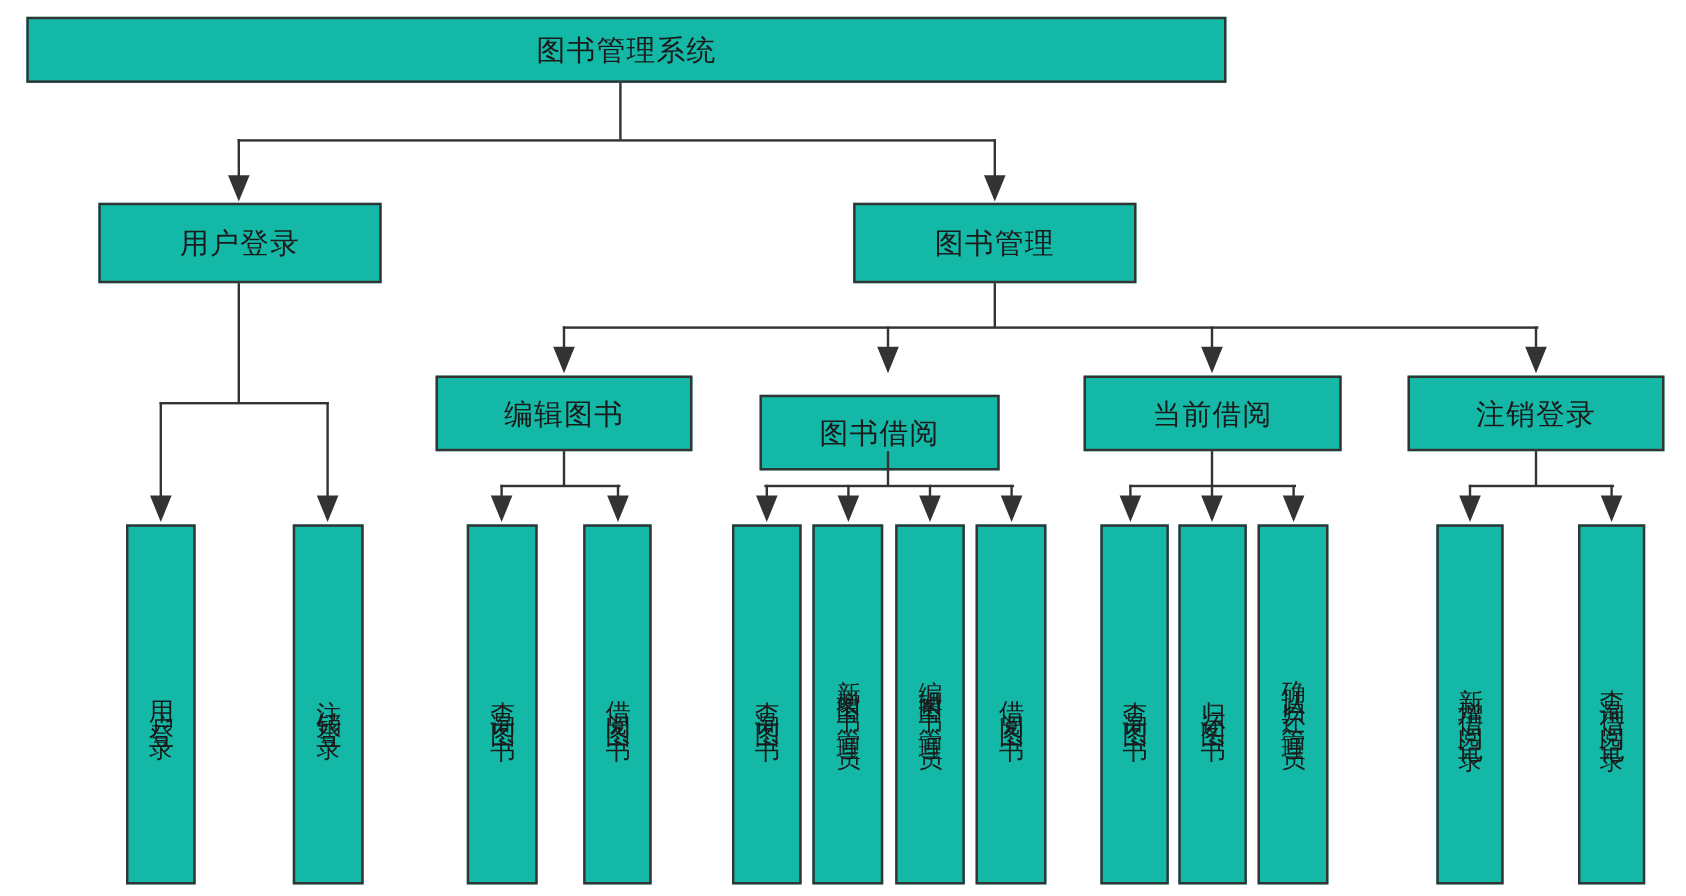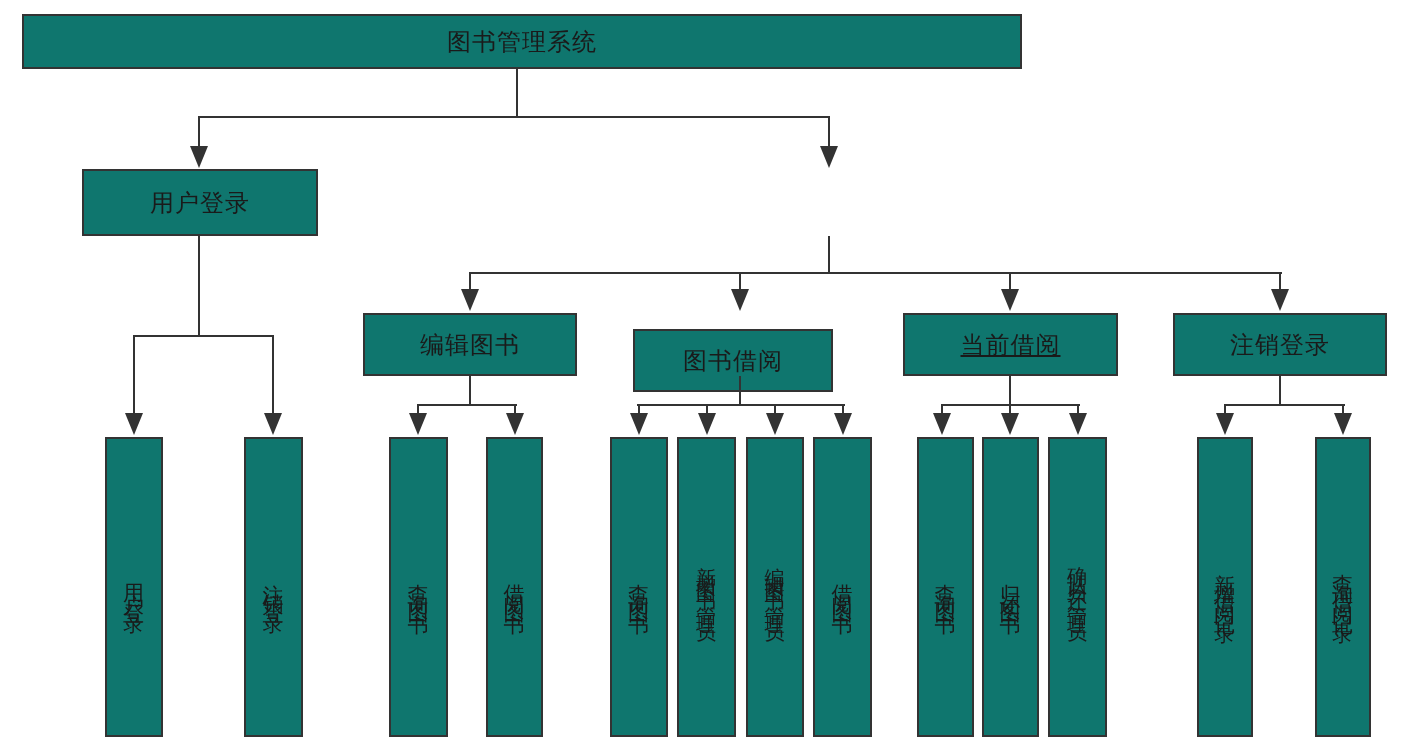--- a/index.html
+++ b/index.html
@@ -1,18 +1,18 @@
 <!DOCTYPE html>
 <html><head>
 <meta charset="utf-8">
 <style>
   html,body{margin:0;padding:0;background:#ffffff;}
   body{font-family:"Liberation Sans","DejaVu Sans",sans-serif;color:#1a1a1a;}
   #canvas{position:relative;width:1405px;height:747px;background:#ffffff;overflow:hidden;}
-  .box{position:absolute;box-sizing:border-box;border:2px solid #333333;background:#0f766e;
+  .box{position:absolute;box-sizing:border-box;border:2px solid #333333;background:#14b8a6;
        display:flex;align-items:center;justify-content:center;text-align:center;}
   .hbox{font-size:24px;letter-spacing:1px;}
   .vbox{writing-mode:vertical-rl;font-size:21px;letter-spacing:10px;line-height:1;}
   .vbox.long{font-size:20px;letter-spacing:8px;}
   .vl,.hl{position:absolute;background:#333333;}
   .arrow{position:absolute;width:0;height:0;border-left:9px solid transparent;
          border-right:9px solid transparent;border-top:22px solid #333333;}
   .watermark{position:absolute;font-size:20px;color:#a6a6a6;letter-spacing:1px;white-space:nowrap;}
 </style>
 </head>
@@ -27,20 +27,23 @@
   <div class="vl" style="left:516px;top:69px;width:2px;height:48px;"></div>
   <div class="hl" style="left:198px;top:116px;width:632px;height:2px;"></div>
   <div class="vl" style="left:198px;top:116px;width:2px;height:34px;"></div>
   <div class="vl" style="left:828px;top:116px;width:2px;height:34px;"></div>
   <div class="arrow" style="left:190px;top:146px;"></div>
   <div class="arrow" style="left:820px;top:146px;"></div>
 
   <div class="box hbox" style="left:82px;top:169px;width:236px;height:67px;">
     <span>用户登录</span>
   </div>
+  <div class="box hbox" style="left:711px;top:169px;width:236px;height:67px;">
+    <span>图书管理</span>
+  </div>
 
   <div class="vl" style="left:198px;top:236px;width:2px;height:100px;"></div>
   <div class="hl" style="left:133px;top:335px;width:141px;height:2px;"></div>
   <div class="vl" style="left:133px;top:335px;width:2px;height:82px;"></div>
   <div class="vl" style="left:272px;top:335px;width:2px;height:82px;"></div>
   <div class="arrow" style="left:125px;top:413px;"></div>
   <div class="arrow" style="left:264px;top:413px;"></div>
 
   <div class="vl" style="left:828px;top:236px;width:2px;height:37px;"></div>
   <div class="hl" style="left:469px;top:272px;width:813px;height:2px;"></div>
@@ -52,21 +55,21 @@
   <div class="arrow" style="left:731px;top:289px;"></div>
   <div class="arrow" style="left:1001px;top:289px;"></div>
   <div class="arrow" style="left:1271px;top:289px;"></div>
 
   <div class="box hbox" style="left:363px;top:313px;width:214px;height:63px;">
     <span>编辑图书</span>
   </div>
   <div class="box hbox" style="left:633px;top:313px;width:200px;height:63px;margin-top:16px;">
     <span>图书借阅</span>
   </div>
-  <div class="box hbox" style="left:903px;top:313px;width:215px;height:63px;text-decoration:underline;">
+  <div class="box hbox" style="left:903px;top:313px;width:215px;height:63px;">
     <span>当前借阅</span>
   </div>
   <div class="box hbox" style="left:1173px;top:313px;width:214px;height:63px;">
     <span>注销登录</span>
   </div>
 
   <div class="vl" style="left:469px;top:376px;width:2px;height:29px;"></div>
   <div class="hl" style="left:417px;top:404px;width:100px;height:2px;"></div>
   <div class="vl" style="left:417px;top:404px;width:2px;height:12px;"></div>
   <div class="vl" style="left:514px;top:404px;width:2px;height:12px;"></div>

